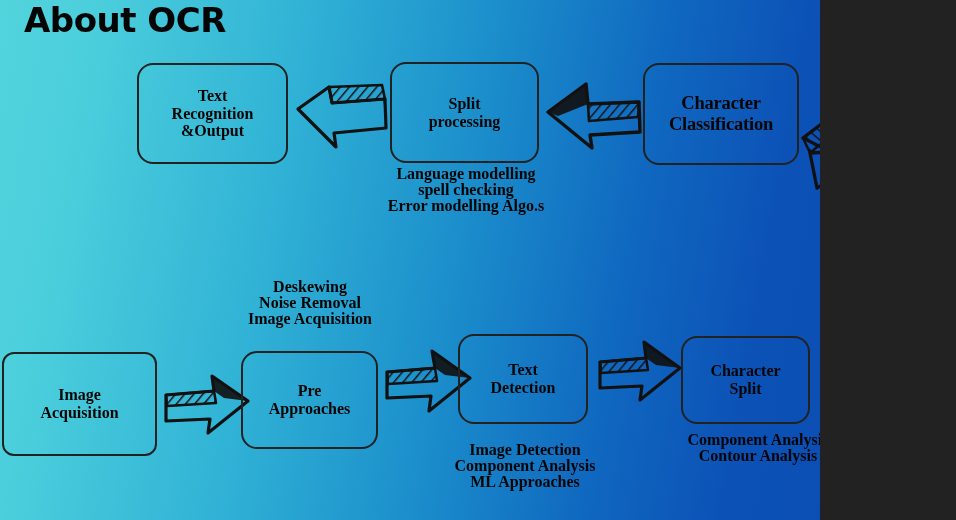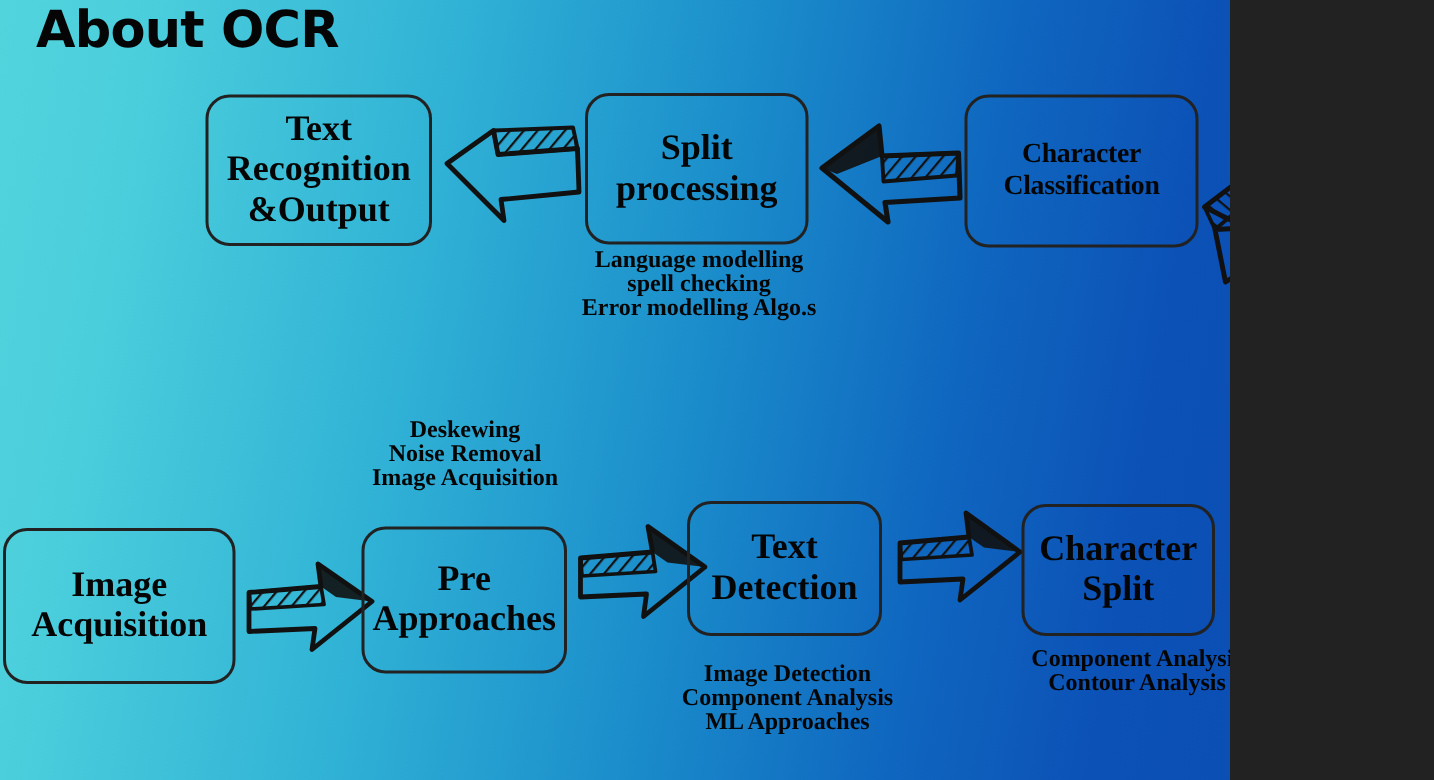--- a/index.html
+++ b/index.html
@@ -39,21 +39,21 @@
     border: 2.5px solid #222222;
     border-radius: 16px;
     background: transparent;
     display: flex;
     align-items: center;
     justify-content: center;
     text-align: center;
     color: #050505;
     font-family: "Liberation Serif", "DejaVu Serif", serif;
     font-weight: bold;
-    font-size: 24px;
+    font-size: 16px;
     line-height: 1.12;
     padding: 2px 0;
     white-space: pre-line;
   }
   .node.tight { font-size: 18.5px; letter-spacing: -0.2px; padding: 2px 1px; }
 
   
   .caption {
     position: absolute;
     color: #050505;
@@ -145,21 +145,21 @@
         <pattern id="hatchD" width="7" height="7" patternTransform="rotate(135)" patternUnits="userSpaceOnUse">
           <line x1="0" y1="0" x2="0" y2="7" stroke="#111" stroke-width="3"></line>
         </pattern>
       </defs>
       <path d="M6 48 L16 10 L34 15 L46 2 L55 40 L40 50 L50 86 Z" fill="none" stroke="#111" stroke-width="3.3" stroke-linejoin="round"></path>
       <path d="M16 10 L34 15 L46 2 L28 0 Z" fill="url(#hatchD)" stroke="#111" stroke-width="2.5" stroke-linejoin="round"></path>
       <path d="M6 48 L16 10 L30 16 L20 54 Z" fill="url(#hatchD)" stroke="#111" stroke-width="2.4" stroke-linejoin="round"></path>
     </svg>
   </div>
 
-  <div class="node" style="left:2px; top:352px; width:155px; height:104px;">Image
+  <div class="node" style="left:2px; top:352px; width:155px; height:104px;border-radius:12px;">Image
 Acquisition</div>
 
   <div class="arrow" style="left:164px; top:374px; width:86px; height:62px;">
     <svg width="86" height="62" viewBox="0 0 86 62">
       <defs>
         <pattern id="hatchE" width="7" height="7" patternTransform="rotate(40)" patternUnits="userSpaceOnUse">
           <line x1="0" y1="0" x2="0" y2="7" stroke="#111" stroke-width="3"></line>
         </pattern>
       </defs>
       <path d="M2 21 L50 17 L48 2 L84 27 L44 59 L46 45 L2 47 Z" fill="none" stroke="#111" stroke-width="3.2" stroke-linejoin="round"></path>

